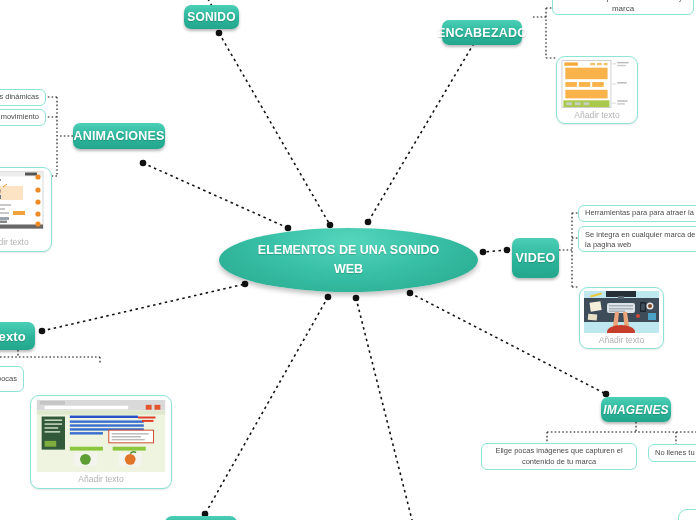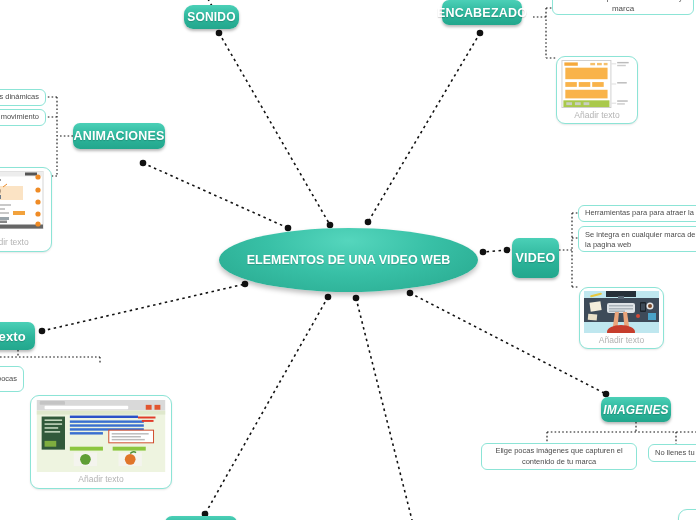--- a/index.html
+++ b/index.html
@@ -42,22 +42,22 @@
     border:1px solid #8ce4d6;border-radius:6px;
     font-size:7.5px;color:#4c4c4c;line-height:1.35;
     display:flex;align-items:center;box-sizing:border-box;
     padding:2px 6px;overflow:hidden;
   }
   .mm-note.center{justify-content:center;text-align:center;}
   .mm-note.left{justify-content:flex-start;text-align:left;white-space:nowrap;}
   .mm-note.right{justify-content:flex-end;text-align:right;white-space:nowrap;}
 
   
-  #node-sonido{left:184px;top:5px;width:55px;height:24px;font-size:12px;border-radius:9px;}
-  #node-encabezado{left:442px;top:0;width:80px;height:25px;}
+  #node-sonido{left:184px;top:5px;width:55px;height:24px;font-size:12px;}
+  #node-encabezado{left:442px;top:20px;width:80px;height:25px;}
   #node-animaciones{left:73px;top:123px;width:92px;height:26px;text-align:right;}
   #node-video{left:512px;top:238px;width:47px;height:40px;}
   #node-imagenes{left:601px;top:397px;width:70px;height:25px;font-size:12px;font-style:italic;}
   #node-texto{left:-55px;top:322px;width:90px;height:28px;font-size:13px;
               justify-content:flex-end;padding-right:9px;box-sizing:border-box;}
   #node-bottom{left:165px;top:516px;width:72px;height:20px;}
 
   
   #note-resumen{left:552px;top:-7px;width:142px;height:22px;font-size:8px;}
   #note-dinamicas{left:-30px;top:89px;width:76px;height:17px;}
@@ -112,21 +112,21 @@
       <circle cx="368" cy="222" r="3.3"></circle>
         <circle cx="483" cy="252" r="3.3"></circle>
       <circle cx="245" cy="284" r="3.3"></circle>
         <circle cx="328" cy="297" r="3.3"></circle>
       <circle cx="356" cy="298" r="3.3"></circle>
         <circle cx="410" cy="293" r="3.3"></circle>
     </g>
   </svg>
 
   <div class="mm-center">
-    <span>ELEMENTOS DE UNA VIDEO WEB</span>
+    <span>ELEMENTOS DE UNA SONIDO WEB</span>
   </div>
 
   <div class="mm-node" id="node-sonido">
     <span>SONIDO</span>
   </div>
   <div class="mm-node" id="node-encabezado">
     <span>ENCABEZADO</span>
   </div>
   <div class="mm-node" id="node-animaciones">
     <span>ANIMACIONES</span>

